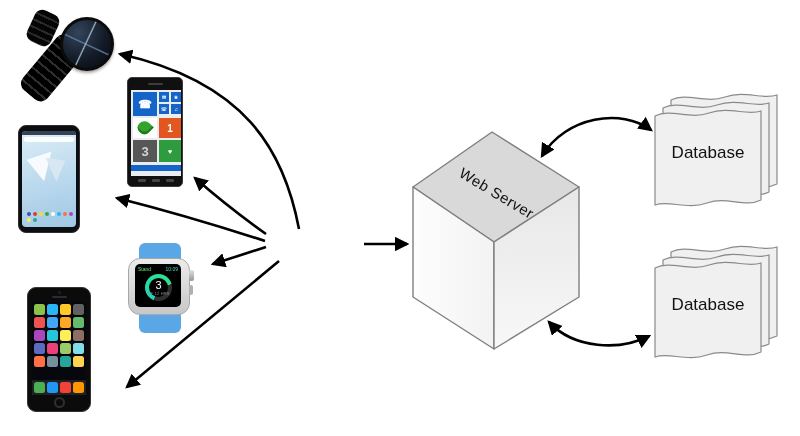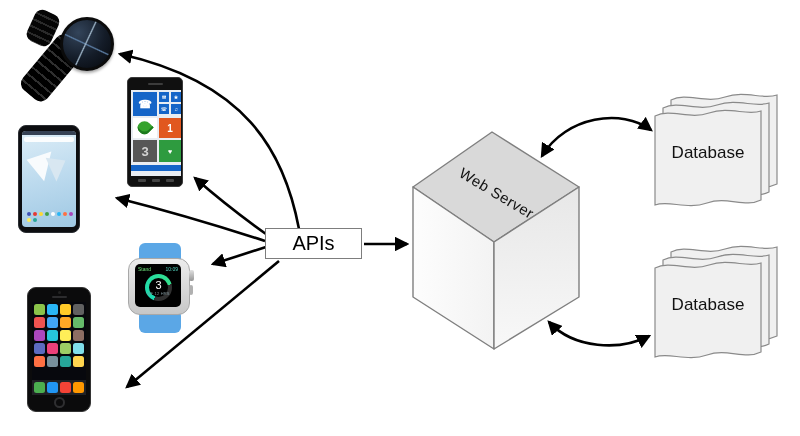--- a/index.html
+++ b/index.html
@@ -147,23 +147,20 @@
     <text x="708" y="158" text-anchor="middle" font-size="17" fill="#111">Database</text>
 
     <g fill="#f0f0f0" stroke="#8a8a8a" stroke-width="1.2">
       <use href="#dbpage" x="671" y="244"></use>
       <use href="#dbpage" x="663" y="252"></use>
       <use href="#dbpage" x="655" y="260"></use>
     </g>
     <text x="708" y="310" text-anchor="middle" font-size="17" fill="#111">Database</text>
   </svg>
 
-  <div class="apis-box">
-    <span>APIs</span>
-  </div>
 
   <div class="moto">
     <div class="band-b"></div>
     <div class="band-a"></div>
     <div class="face"></div>
   </div>
 
   <div class="winphone">
     <div class="wp-speaker"></div>
     <div class="wp-screen">

